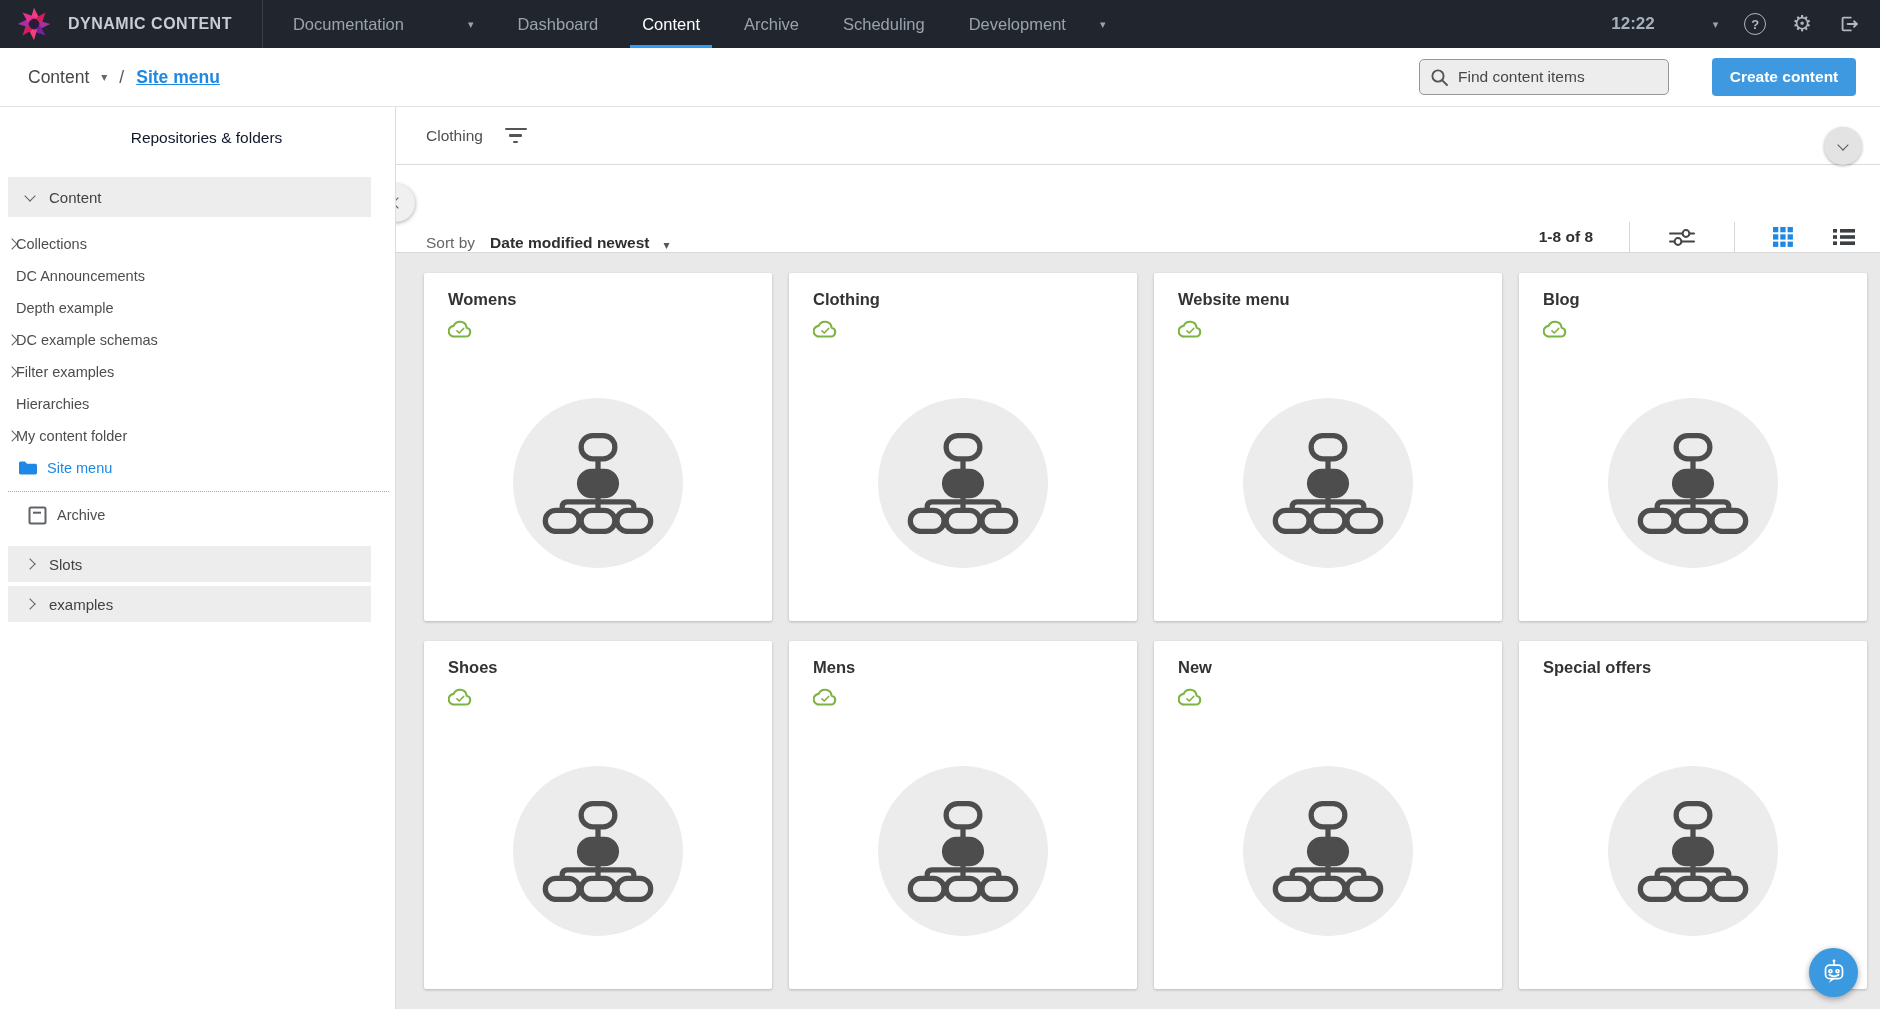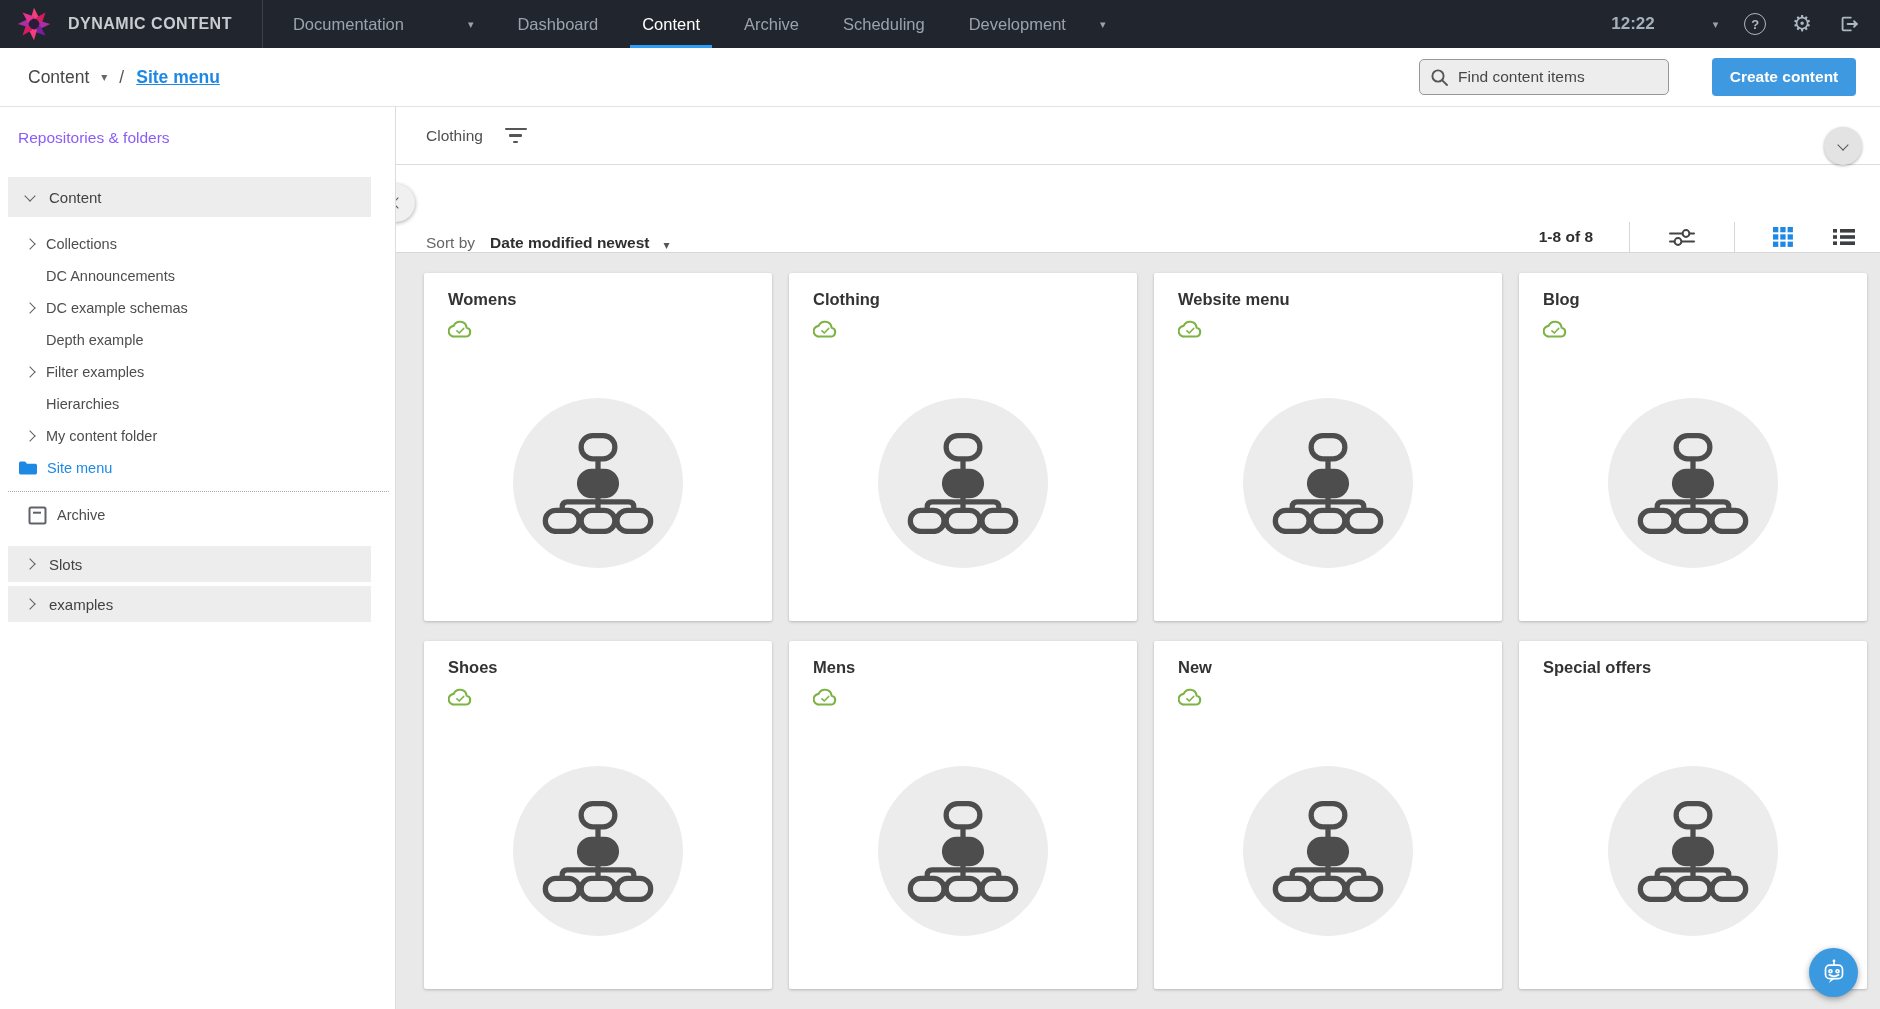--- a/index.html
+++ b/index.html
@@ -32,28 +32,28 @@
   .crumb-sep { color:#555; }
   .crumb-current { color:#1e88e5; font-weight:bold; text-decoration:underline; cursor:pointer; }
   .searchbox { margin-left:auto; width:250px; height:36px; background:#ededed; border:1.5px solid #979797; border-radius:5px; display:flex; align-items:center; padding:0 10px; gap:9px; }
   .searchbox input { flex:1; border:none; outline:none; background:transparent; font-family:inherit; font-size:15.5px; color:#333; }
   .searchbox input::placeholder { color:#474747; opacity:1; }
   .create-btn { margin-left:43px; width:144px; height:38px; background:#3f99e0; border:none; border-radius:4px; color:#fff; font-family:inherit; font-size:15.5px; font-weight:bold; cursor:pointer; }
 
   
   .workspace { display:flex; height:902px; }
   .sidebar { width:396px; background:#fff; border-right:1px solid #dcdcdc; padding-top:22px; flex-shrink:0; }
-  .sidebar-title { font-size:15.5px; color:#8b5cf6; margin:0 0 30px 18px; }
+  .sidebar-title { font-size:15.5px; color:#0f172a; margin:0 0 30px 18px;text-align:center; }
   .tree { font-size:14.5px; color:#4d4d4d; }
   .tree-row { display:flex; align-items:center; cursor:pointer; }
   .repo-row { height:40px; background:#ededed; margin:0 24px 0 8px; padding-left:18px; gap:15px; font-size:15px; color:#424242; }
   .repo-row.closed { height:36px; margin-top:4px; }
   .repo-row.slots-row { margin-top:14px; }
   .tree-children { margin-top:11px; }
-  .child-row { height:32px; padding-left:26px; gap:12px; }
+  .child-row { height:32px; padding-left:8px; }
   .chev { display:inline-block; width:8px; height:8px; border-right:1.7px solid #616161; border-bottom:1.7px solid #616161; flex-shrink:0; }
   .chev.right { transform:rotate(-45deg); }
   .chev.down  { transform:rotate(45deg); margin-top:-3px; }
   .chev.hidden { visibility:hidden; }
   .selected-row { color:#1e88e5; padding-left:18px; gap:9px; }
   .folder-svg { flex-shrink:0; }
   .tree-divider { border:none; border-top:1px dotted #ababab; margin:7px 6px 6px 8px; }
   .archive-row { height:34px; padding-left:28px; gap:10px; color:#4d4d4d; }
 
   
@@ -196,26 +196,26 @@
         <div class="tree-children">
           <div class="tree-row child-row">
     <span class="chev right"></span>
     <span class="tree-label">Collections</span>
   </div>
           <div class="tree-row child-row">
     <span class="chev right hidden"></span>
     <span class="tree-label">DC Announcements</span>
   </div>
           <div class="tree-row child-row">
+    <span class="chev right hidden"></span>
+    <span class="tree-label">Depth example</span>
+  </div>
+          <div class="tree-row child-row">
     <span class="chev right"></span>
     <span class="tree-label">DC example schemas</span>
-  </div>
-          <div class="tree-row child-row">
-    <span class="chev right hidden"></span>
-    <span class="tree-label">Depth example</span>
   </div>
           <div class="tree-row child-row">
     <span class="chev right"></span>
     <span class="tree-label">Filter examples</span>
   </div>
           <div class="tree-row child-row">
     <span class="chev right hidden"></span>
     <span class="tree-label">Hierarchies</span>
   </div>
           <div class="tree-row child-row">

